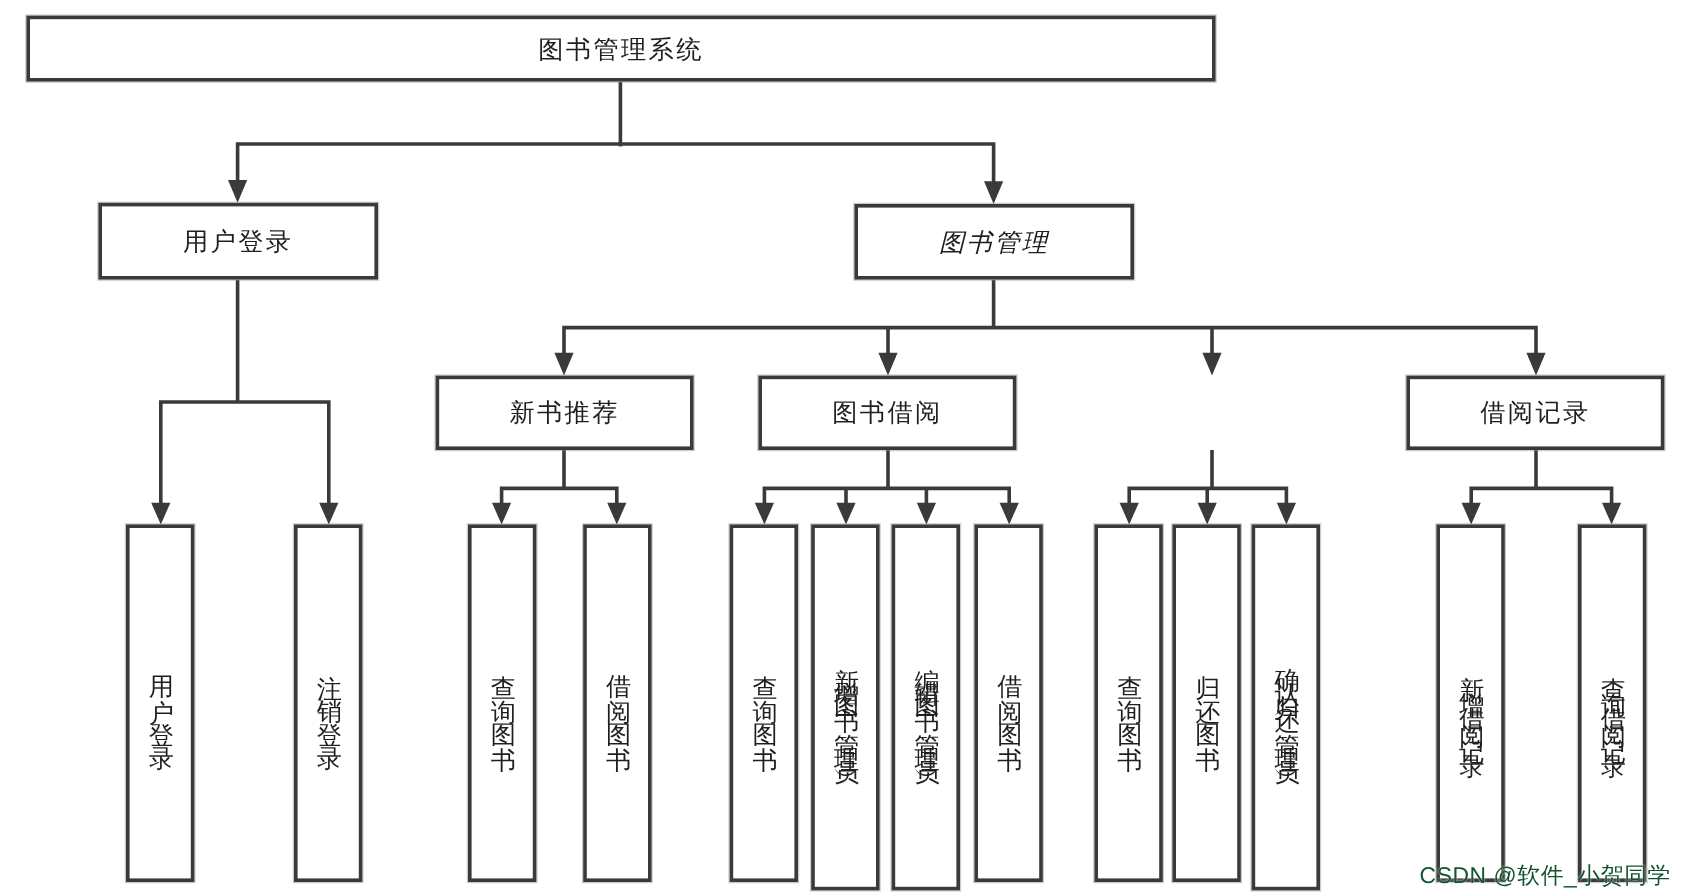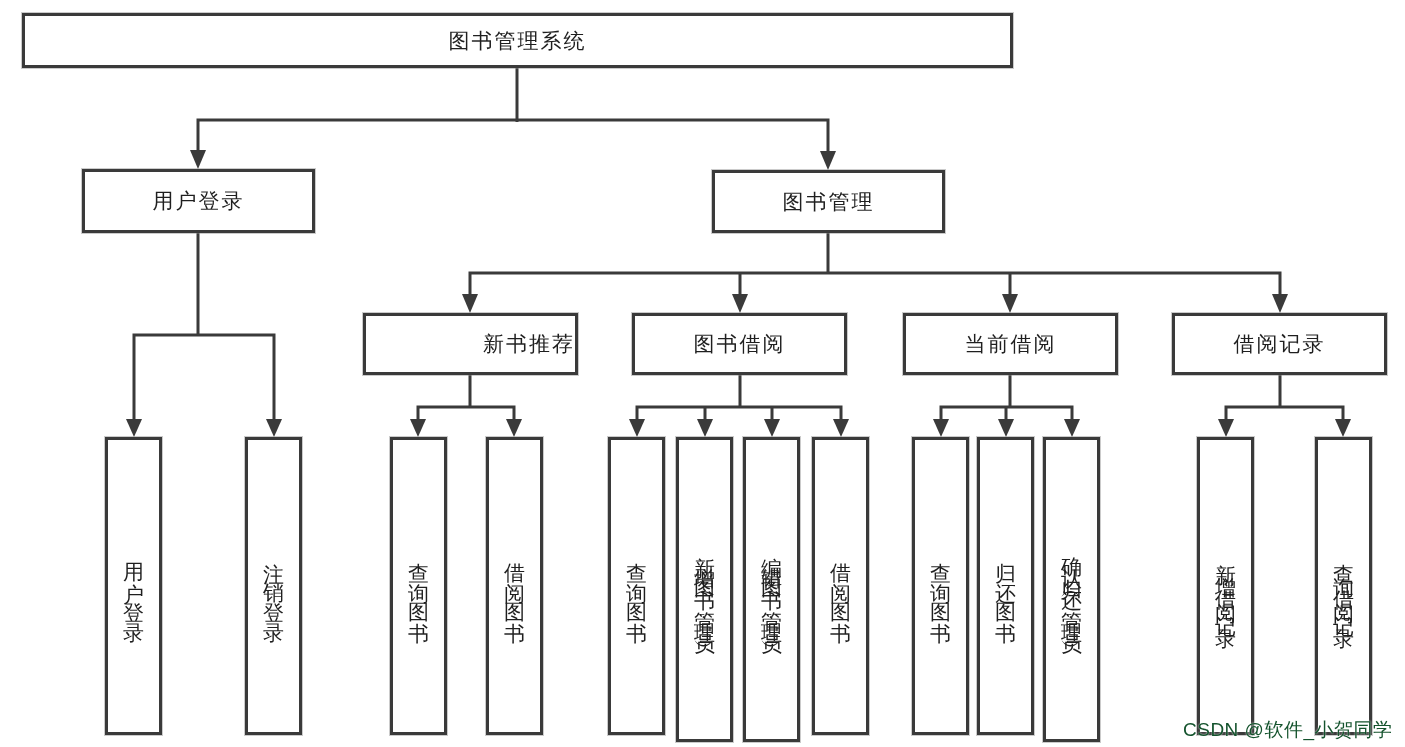--- a/index.html
+++ b/index.html
@@ -95,32 +95,29 @@
     </g>
   </svg>
 
   <div class="node" style="left:22px; top:13px; width:991px; height:55px;">
     <span class="lbl">图书管理系统</span>
   </div>
 
   <div class="node" style="left:82px; top:169px; width:233px; height:64px;">
     <span class="lbl">用户登录</span>
   </div>
-  <div class="node" style="left:712px; top:170px; width:233px; height:63px;">
+  <div class="node" style="left:712px; top:170px; width:233px; height:63px;font-style:italic;">
     <span class="lbl">图书管理</span>
   </div>
 
-  <div class="node" style="left:363px; top:313px; width:215px; height:62px;justify-content:flex-end;">
+  <div class="node" style="left:363px; top:313px; width:215px; height:62px;">
     <span class="lbl">新书推荐</span>
   </div>
   <div class="node" style="left:632px; top:313px; width:215px; height:62px;">
     <span class="lbl">图书借阅</span>
-  </div>
-  <div class="node" style="left:903px; top:313px; width:215px; height:62px;">
-    <span class="lbl">当前借阅</span>
   </div>
   <div class="node" style="left:1172px; top:313px; width:215px; height:62px;">
     <span class="lbl">借阅记录</span>
   </div>
 
   <div class="node leaf ls-lg" style="left:105px; top:437px; width:57px; height:298px;">
     <span class="lbl">用户登录</span>
   </div>
   <div class="node leaf ls-lg" style="left:245px; top:437px; width:57px; height:298px;">
     <span class="lbl">注销登录</span>

